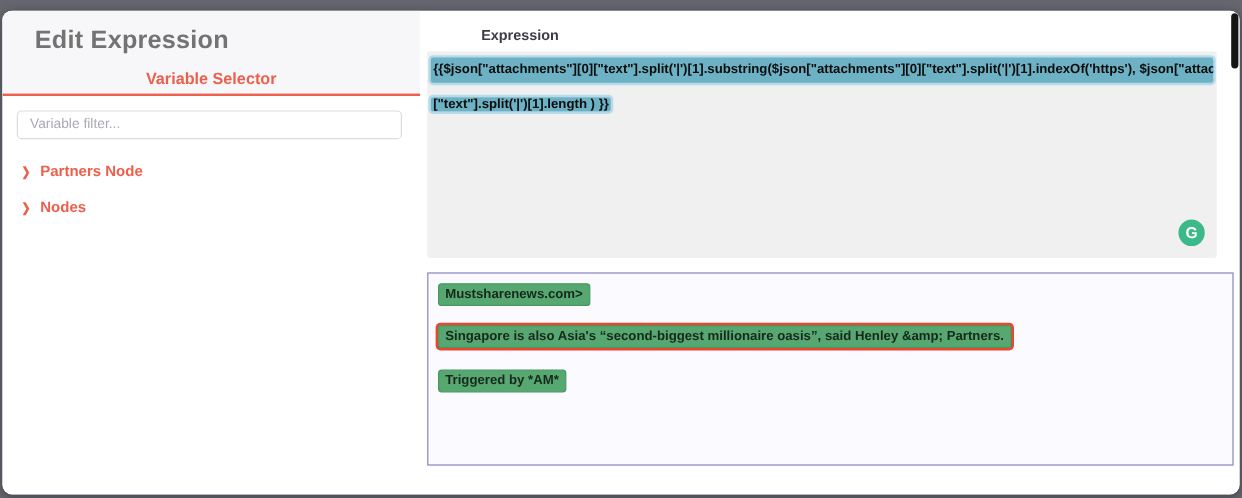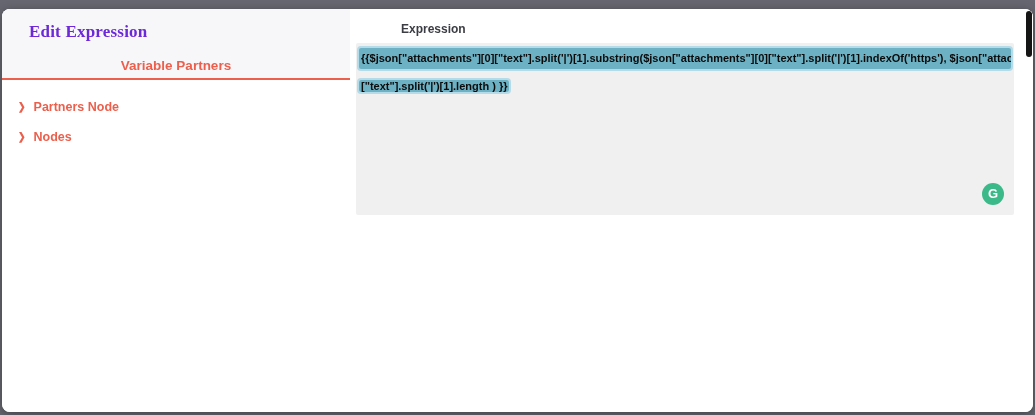--- a/index.html
+++ b/index.html
@@ -16,21 +16,21 @@
     box-shadow:0 2px 10px rgba(0,0,0,.35);
   }
   
   .left-panel { width:348px; flex:0 0 348px; background:#ffffff; position:relative; }
   .left-header {
     background:#f7f7f9; height:71px; position:relative;
     border-bottom:2px solid #ec5f4c;
   }
   .page-title {
     position:absolute; left:27px; top:13px;
-    font-size:17px; font-weight:700; color:#6d28d9; letter-spacing:.2px;font-family:Liberation Serif, serif;
+    font-size:21px; font-weight:700; color:#737373; letter-spacing:.2px;
   }
   .tab-vs {
     position:absolute; left:0; right:0; bottom:5px; text-align:center;
     font-size:13.5px; font-weight:700; color:#ec5f4c; cursor:pointer;
   }
   .filter-wrap { padding:12px 12px 0 12px; }
   .filter-input {
     width:321px; height:24px; border:1px solid #dbdde2; border-radius:4px;
     padding:0 10px; font-size:11.5px; color:#444; outline:none; background:#fff;
     font-family:"Liberation Sans", sans-serif;
@@ -88,21 +88,24 @@
   }
 </style>
 </head>
 <body>
 
 <div class="modal">
 
   <div class="left-panel">
     <div class="left-header">
       <div class="page-title">Edit Expression</div>
-      <div class="tab-vs">Variable Partners</div>
+      <div class="tab-vs">Variable Selector</div>
+    </div>
+    <div class="filter-wrap">
+      <input class="filter-input" type="text" placeholder="Variable filter..." style="">
     </div>
     <div class="tree">
       <div class="tree-item">
         <span class="chev">❯</span>
         <span>Partners Node</span>
       </div>
       <div class="tree-item">
         <span class="chev">❯</span>
         <span>Nodes</span>
       </div>
@@ -112,17 +115,28 @@
   <div class="right-panel">
     <div class="section-label">Expression</div>
 
     <div class="code-box">
       <div class="code-line full"><span class="sel">{{$json["attachments"][0]["text"].split('|')[1].substring($json["attachments"][0]["text"].split('|')[1].indexOf('https'), $json["attachments"][0]</span></div>
       <div class="code-line"><span class="sel">["text"].split('|')[1].length ) }}</span></div>
       <div class="grammarly">G</div>
     </div>
 
     <div class="result-wrap">
+      <div class="result-box">
+        <div class="result-row row-1">
+          <span class="chunk">Mustsharenews.com&gt;</span>
+        </div>
+        <div class="result-row row-2">
+          <span class="chunk flagged">Singapore is also Asia's “second-biggest millionaire oasis”, said Henley &amp;amp; Partners.</span>
+        </div>
+        <div class="result-row row-3">
+          <span class="chunk">Triggered by *AM*</span>
+        </div>
+      </div>
     </div>
   </div>
 
   <div class="scroll-thumb"></div>
 </div>
 
 </body></html>

